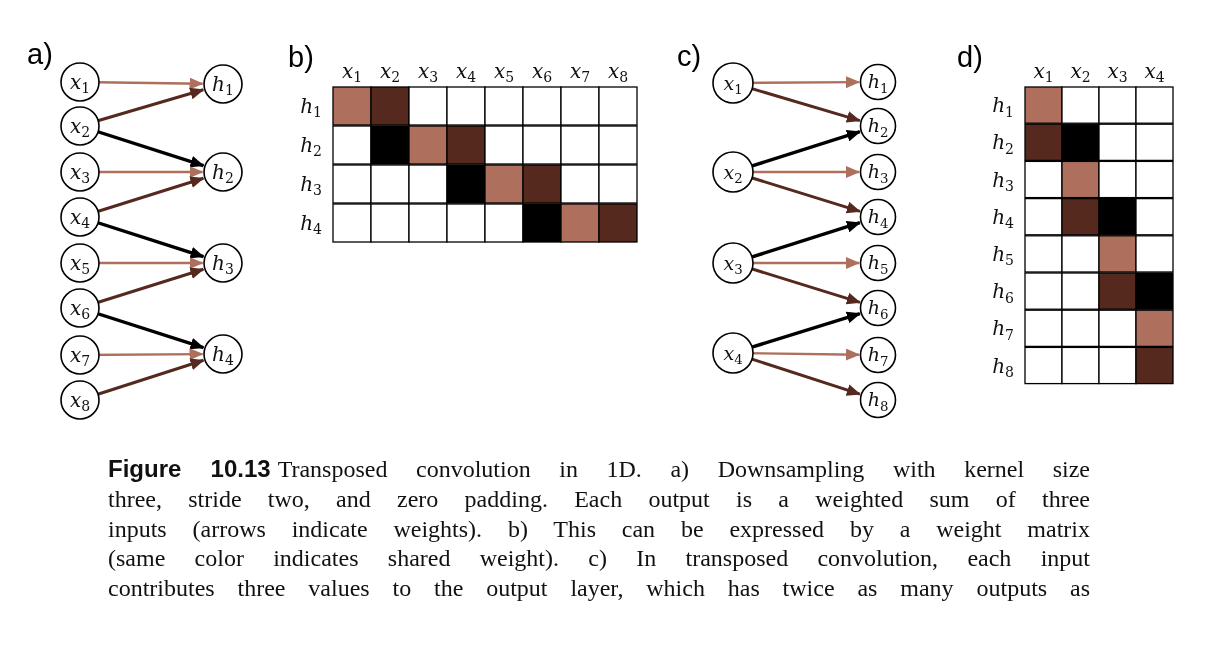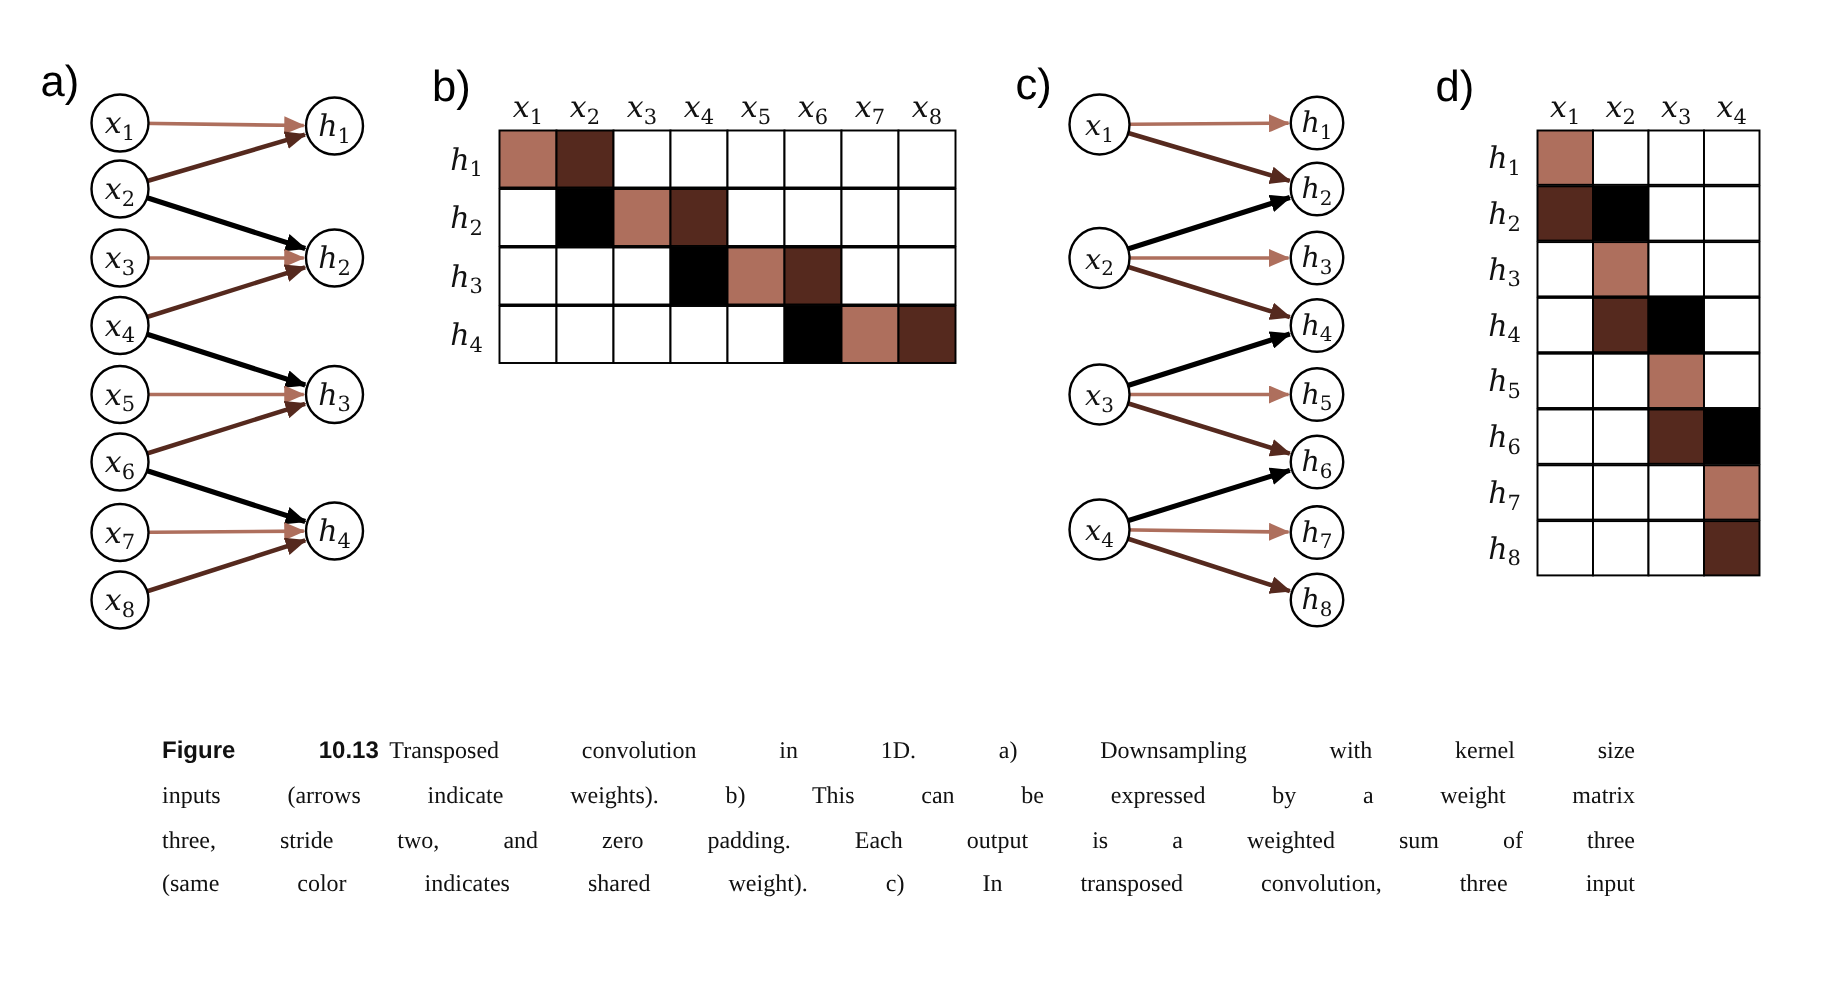--- a/index.html
+++ b/index.html
@@ -1,20 +1,20 @@
 <!DOCTYPE html>
 <html><head>
 <meta charset="utf-8">
 <style>
   html,body{margin:0;padding:0;background:#ffffff;}
   .page{position:relative;width:1218px;height:670px;background:#ffffff;overflow:hidden;
         font-family:"Liberation Serif",serif;}
   #figure{position:absolute;left:0;top:0;width:1218px;height:452px;}
-  .caption{position:absolute;left:108px;top:486px;width:982px;
-           font-size:16px;line-height:29.8px;color:#111;text-align:justify;}
+  .caption{position:absolute;left:108px;top:454px;width:982px;
+           font-size:24px;line-height:29.8px;color:#111;text-align:justify;}
   .cap-line{white-space:normal;}
   .cap-line.jl{text-align-last:justify;}
   .cap-tag{font-family:"Liberation Sans",sans-serif;font-weight:bold;margin-right:7px;}
 </style>
 </head>
 <body>
 
 <div class="page">
   <div id="figure"><svg viewBox="0 0 1218 452" width="1218" height="452">
         <defs>
@@ -186,17 +186,18 @@
         <rect x="1099" y="310.2" width="37" height="36.2" fill="#ffffff" stroke="#000000" stroke-width="1.3"></rect>
         <rect x="1136" y="310.2" width="37" height="36.2" fill="#AE6F5D" stroke="#000000" stroke-width="1.3"></rect>
         <text x="1014" y="372.50000000000006" text-anchor="end" fill="#111111" font-family="&quot;DejaVu Serif&quot;,serif" font-style="italic" font-size="20"><tspan>h</tspan><tspan font-size="14.0" dy="4.4" font-style="normal">8</tspan></text>
         <rect x="1025" y="347.4" width="37" height="36.2" fill="#ffffff" stroke="#000000" stroke-width="1.3"></rect>
         <rect x="1062" y="347.4" width="37" height="36.2" fill="#ffffff" stroke="#000000" stroke-width="1.3"></rect>
         <rect x="1099" y="347.4" width="37" height="36.2" fill="#ffffff" stroke="#000000" stroke-width="1.3"></rect>
         <rect x="1136" y="347.4" width="37" height="36.2" fill="#55291E" stroke="#000000" stroke-width="1.3"></rect>
       </svg></div>
   <div id="caption" class="caption">
       <div class="cap-line jl"><span class="cap-tag">Figure 10.13</span>Transposed convolution in 1D. a) Downsampling with kernel size</div>
+      <div class="cap-line jl">three, stride two, and zero padding.  Each output is a weighted sum of three</div>
       <div class="cap-line jl">inputs (arrows indicate weights).  b) This can be expressed by a weight matrix</div>
-      <div class="cap-line jl">three, stride two, and zero padding.  Each output is a weighted sum of three</div>
-      <div class="cap-line jl">(same color indicates shared weight).  c) In transposed convolution, three input</div>
+      <div class="cap-line jl">(same color indicates shared weight).  c) In transposed convolution, each input</div>
+      <div class="cap-line jl">contributes three values to the output layer, which has twice as many outputs as</div>
     </div>
 </div>
 
 </body></html>

